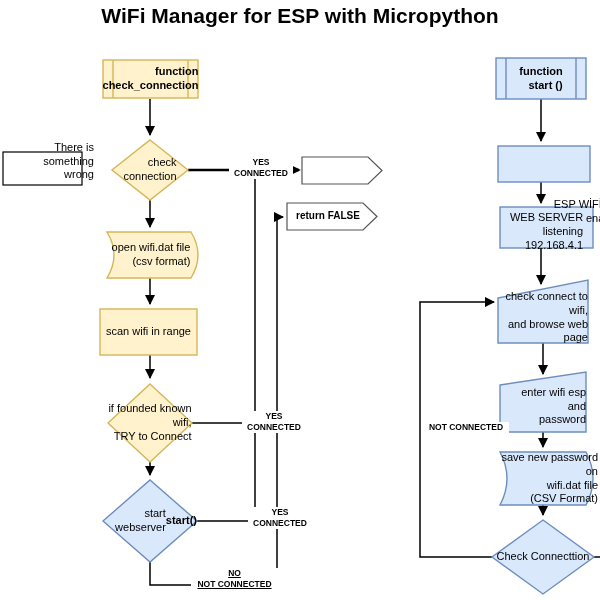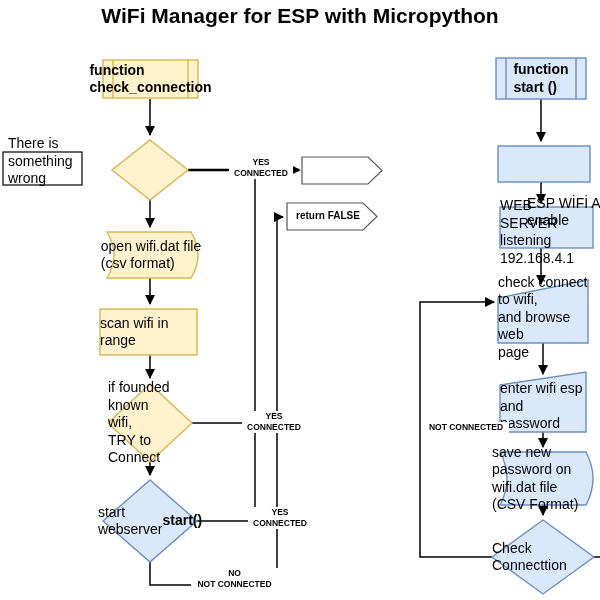--- a/index.html
+++ b/index.html
@@ -2,21 +2,21 @@
 <html><head>
 <meta charset="utf-8">
 <style>
   html,body{margin:0;padding:0;background:#fff;}
   #canvas{position:relative;width:600px;height:600px;background:#fff;overflow:hidden;
           font-family:"Liberation Sans",sans-serif;}
   #connector-layer{position:absolute;left:0;top:0;width:600px;height:600px;}
   .page-title{position:absolute;left:0;top:4px;width:600px;text-align:center;
               font-size:21px;font-weight:bold;color:#000;}
   .node-text{position:absolute;display:flex;align-items:center;justify-content:center;
-             text-align:left;font-size:14px;line-height:1.25;color:#000;
+             text-align:right;font-size:11px;line-height:1.25;color:#000;
              white-space:pre-line;pointer-events:none;}
   .bold{font-weight:bold;}
   .edge-label{position:absolute;font-size:8.5px;line-height:1.3;font-weight:bold;
               text-align:center;white-space:pre-line;background:#fff;color:#000;
               padding:0 1px;margin-left:46px;}
   .return-label{font-size:10px;font-weight:bold;justify-content:flex-start;text-align:left;}
 </style>
 </head>
 <body>
 
@@ -73,31 +73,33 @@
     <polygon points="498,298 588,280 588,343 498,343" fill="#DAE8FC" stroke="#6C8EBF" stroke-width="1.4"></polygon>
     <polygon points="500,385 586,372 586,432 500,432" fill="#DAE8FC" stroke="#6C8EBF" stroke-width="1.4"></polygon>
     <path d="M500,452 L586,452 Q600,478.5 586,505 L500,505 Q514,478.5 500,452 Z" fill="#DAE8FC" stroke="#6C8EBF" stroke-width="1.4"></path>
     <polygon points="543,520 594,557 543,594 492,557" fill="#DAE8FC" stroke="#6C8EBF" stroke-width="1.4"></polygon>
   </svg>
 
   <div class="page-title">WiFi Manager for ESP with Micropython</div>
 
   <div class="node-text bold" style="left:103px;top:60px;width:95px;height:38px;">function
 check_connection</div>
+  <div class="node-text" style="left:112px;top:140px;width:76px;height:60px;">check
+connection</div>
   <div class="node-text" style="left:97px;top:232px;width:108px;height:46px;">open wifi.dat file
 (csv format)</div>
   <div class="node-text" style="left:100px;top:309px;width:97px;height:46px;border-radius:9px;">scan wifi in range</div>
   <div class="node-text" style="left:108px;top:384px;width:84px;height:78px;">if founded known
 wifi,
 TRY to Connect</div>
   <div class="node-text" style="left:103px;top:480px;width:94px;height:82px;flex-direction:row;">
     <span>start webserver</span>
     <span class="bold">start()</span>
   </div>
-  <div class="node-text" style="left:8px;top:152px;width:79px;height:19px;">There is something
+  <div class="node-text" style="left:15px;top:152px;width:79px;height:19px;">There is something
 wrong</div>
   <div class="node-text return-label" style="left:296px;top:203px;width:70px;height:27px;">return FALSE</div>
 
   <div class="node-text bold" style="left:496px;top:58px;width:90px;height:41px;">function
 start ()</div>
   <div class="node-text" style="left:527px;top:146px;width:92px;height:36px;margin-top:48px;">ESP WİFİ AP enable</div>
   <div class="node-text" style="left:500px;top:205px;width:93px;height:54px;">WEB SERVER
 listening
 192.168.4.1</div>
   <div class="node-text" style="left:498px;top:292px;width:90px;height:51px;">check connect to wifi,
@@ -109,17 +111,17 @@
 wifi.dat file
 (CSV Format)</div>
   <div class="node-text" style="left:492px;top:520px;width:102px;height:74px;">Check Connecttion</div>
 
   <div class="edge-label" style="left:183px;top:157px;width:62px;">YES
 CONNECTED</div>
   <div class="edge-label" style="left:196px;top:411px;width:62px;">YES
 CONNECTED</div>
   <div class="edge-label" style="left:202px;top:507px;width:62px;">YES
 CONNECTED</div>
-  <div class="edge-label" style="left:145px;top:568px;width:85px;">NO
+  <div class="edge-label" style="left:145px;top:568px;width:85px;text-decoration:underline;">NO
 NOT CONNECTED</div>
   <div class="edge-label" style="left:377px;top:422px;width:84px;">NOT CONNECTED</div>
 
 </div>
 
 </body></html>

